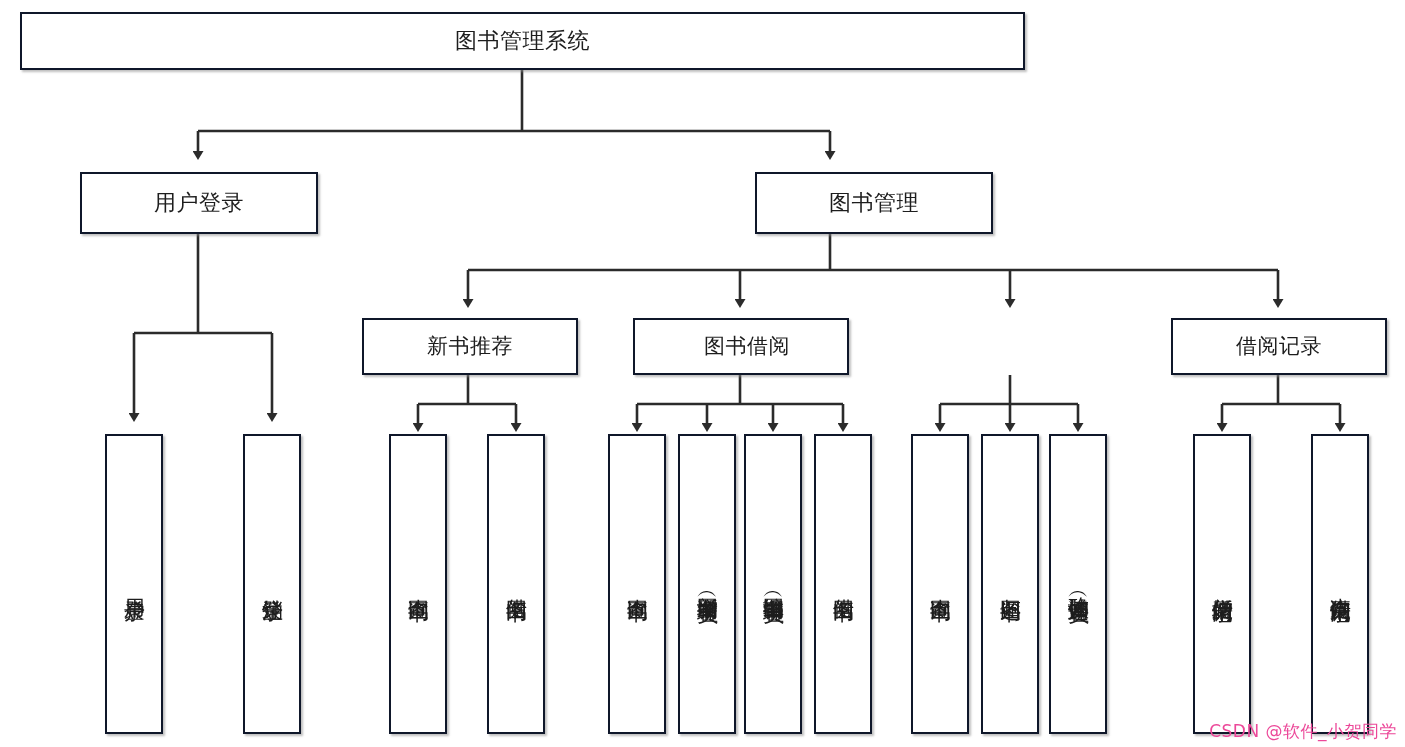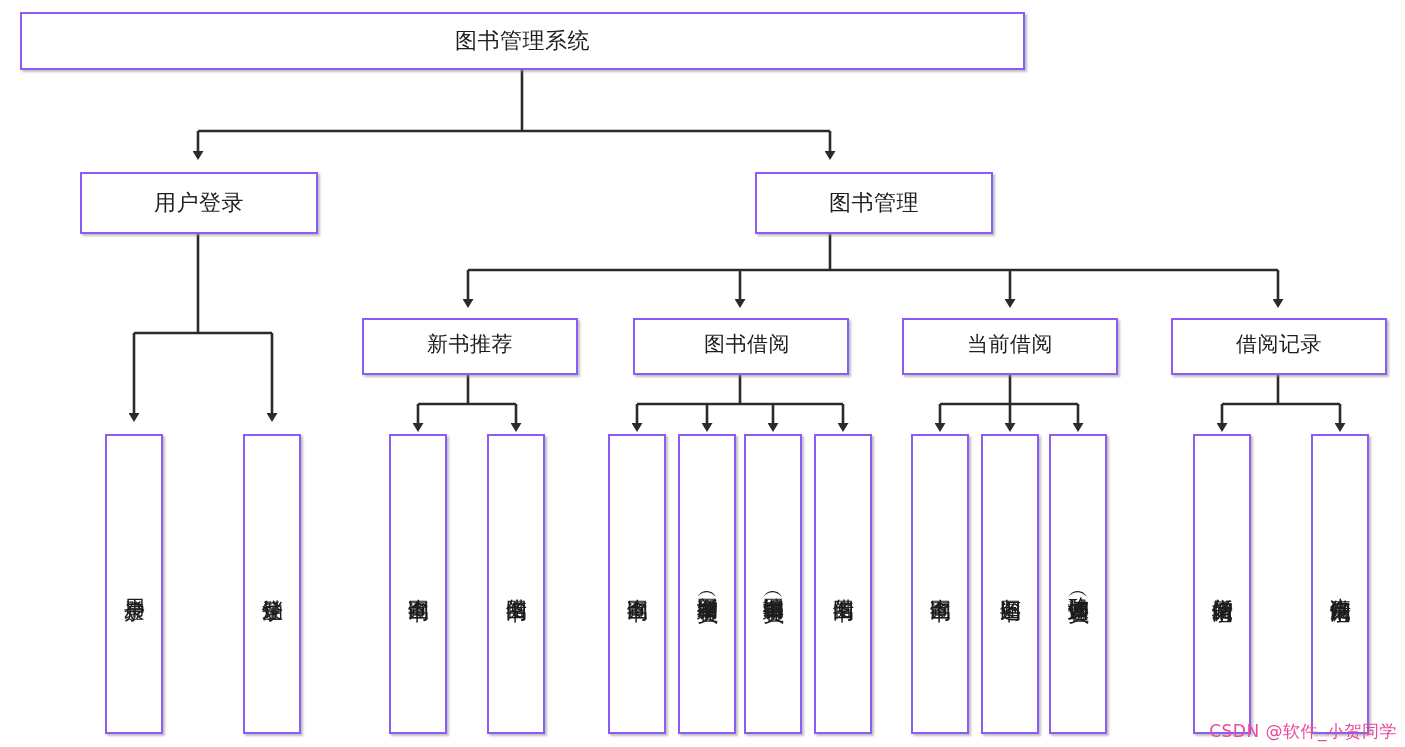--- a/index.html
+++ b/index.html
@@ -21,21 +21,21 @@
     position: absolute;
     left: 0;
     top: 0;
     width: 1405px;
     height: 747px;
     pointer-events: none;
   }
   .node {
     position: absolute;
     box-sizing: border-box;
-    border: 2px solid #8b5cf6;
+    border: 2px solid #0f172a;
     background: #ffffff;
     display: flex;
     align-items: center;
     justify-content: center;
     box-shadow: 2px 2px 2px rgba(140,140,140,0.55);
   }
   .node .label {
     color: #1d1d1d;
     font-size: 21px;
     line-height: 1.15;
@@ -49,21 +49,21 @@
   .node.vertical .label {
     writing-mode: vertical-rl;
     text-orientation: upright;
     font-size: 21px;
     line-height: 1.28;
     letter-spacing: 1px;
     white-space: nowrap;
   }
   .node.level1 .label { font-size: 22px; }
   .node.level2 .label { font-size: 22px; }
-  .node.level3 .label { font-size: 21px; font-family: Liberation Mono, monospace; }
+  .node.level3 .label { font-size: 21px; }
   .watermark {
     position: absolute;
     right: 8px;
     bottom: 4px;
     color: #ec4899;
     font-size: 17px;
     letter-spacing: 0.5px;
     white-space: nowrap;
   }
 </style>
@@ -132,23 +132,20 @@
   <div class="node level2" style="left:711px; top:172px; width:238px; height:62px;margin-left:44px;">
     <span class="label">图书管理</span>
   </div>
 
   <div class="node level3" style="left:362px; top:318px; width:216px; height:57px;">
     <span class="label">新书推荐</span>
   </div>
   <div class="node level3" style="left:633px; top:318px; width:216px; height:57px;padding-left:12px;">
     <span class="label">图书借阅</span>
   </div>
-  <div class="node level3" style="left:902px; top:318px; width:216px; height:57px;">
-    <span class="label">当前借阅</span>
-  </div>
   <div class="node level3" style="left:1171px; top:318px; width:216px; height:57px;">
     <span class="label">借阅记录</span>
   </div>
 
   <div class="node vertical" style="left:105px; top:434px; width:58px; height:300px;">
     <span class="label">用户登录</span>
   </div>
   <div class="node vertical" style="left:243px; top:434px; width:58px; height:300px;">
     <span class="label">注销登录</span>
   </div>

